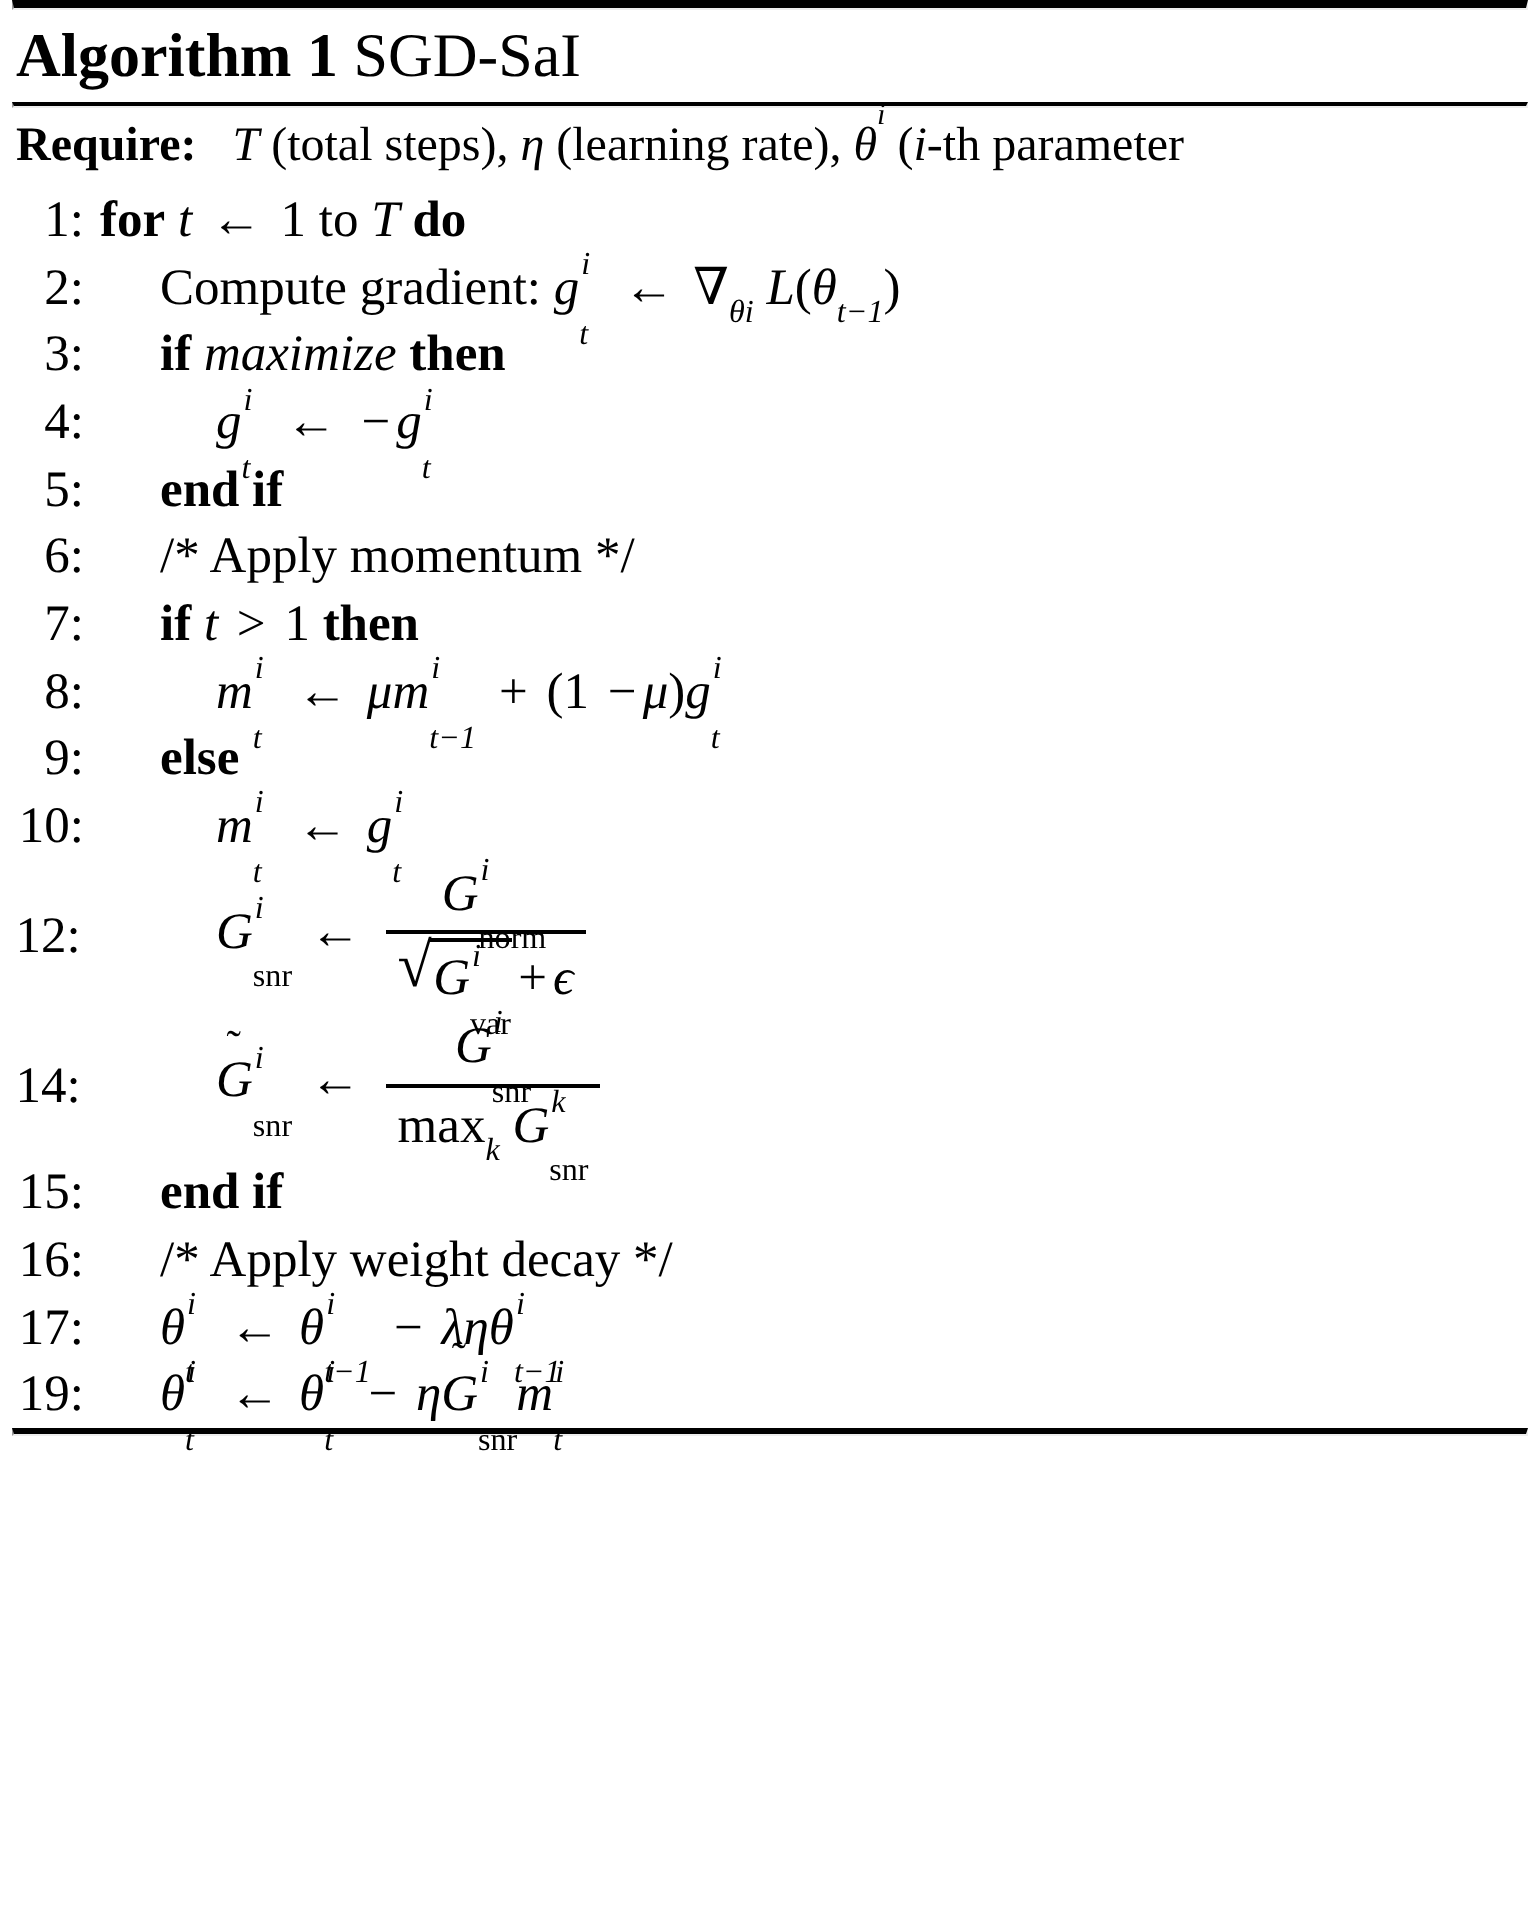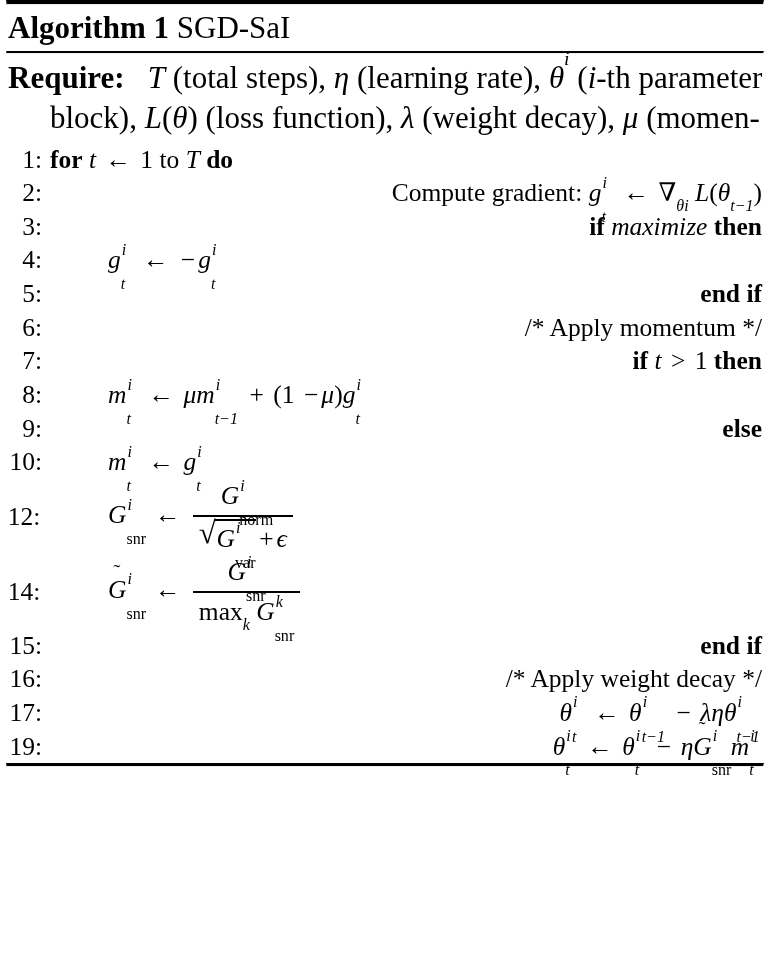--- a/index.html
+++ b/index.html
@@ -29,21 +29,21 @@
   .title-row {
     font-size: 31px;
     line-height: 1.32;
     padding: 3px 0 2px 2px;
     white-space: nowrap;
   }
   .title-strong { font-weight: bold; }
   .title-name { font-weight: normal; }
 
   .require-block {
-    font-size: 31px;
+    font-size: 24px;
     line-height: 1.30;
     padding: 4px 0 2px 2px;
   }
   .require-line { white-space: nowrap; }
   .require-line.cont { padding-left: 42px; }
   .kw { font-weight: bold; }
 
   .body-block {
     font-size: 25.5px;
     padding-top: 2px;
@@ -58,21 +58,21 @@
   .ln .num {
     width: 44px;
     flex: 0 0 44px;
     text-align: right;
     padding-right: 8px;
     box-sizing: border-box;
   }
   .ln .code { flex: 1 1 auto; }
 
   .ind1 { padding-left: 0px; }
-  .ind2 { padding-left: 30px; text-align: right; }
+  .ind2 { padding-left: 30px; }
   .ind3 { padding-left: 58px; }
 
   
   .mi { font-family: "Liberation Serif", "DejaVu Serif", serif; font-style: italic; }
   .mup { font-style: normal; }
   .mtext { font-style: normal; }
   .op { font-style: normal; padding: 0 3px; }
 
   sup.sp, sub.sb {
     font-size: 0.63em;
@@ -175,29 +175,20 @@
     <div class="require-line">
       <span class="kw">Require:</span>
       <span class="pad-ss">&nbsp;</span>
       <span class="mi">T</span>
       <span class="mtext">(</span><span class="mtext">total steps</span><span class="mtext">),</span>
       <span class="mi">η</span>
       <span class="mtext">(</span><span class="mtext">learning rate</span><span class="mtext">),</span>
       <span class="mi">θ</span><sup class="sp">i</sup>
       <span class="mtext">(</span><span class="mi">i</span><span class="mtext">-th parameter</span>
     </div>
-    <div class="require-line cont">
-      <span class="mtext">block),</span>
-      <span class="mi">L</span><span class="mtext">(</span><span class="mi">θ</span><span class="mtext">)</span>
-      <span class="mtext">(</span><span class="mtext">loss function</span><span class="mtext">),</span>
-      <span class="mi">λ</span>
-      <span class="mtext">(</span><span class="mtext">weight decay</span><span class="mtext">),</span>
-      <span class="mi">μ</span>
-      <span class="mtext">(momen-</span>
-    </div>
   </div>
 
   <div class="body-block">
 
     <div class="ln">
       <span class="num">1:</span>
       <span class="code ind1">
         <span class="kw">for</span>
         <span class="mi">t</span>
         <span class="op">←</span>

